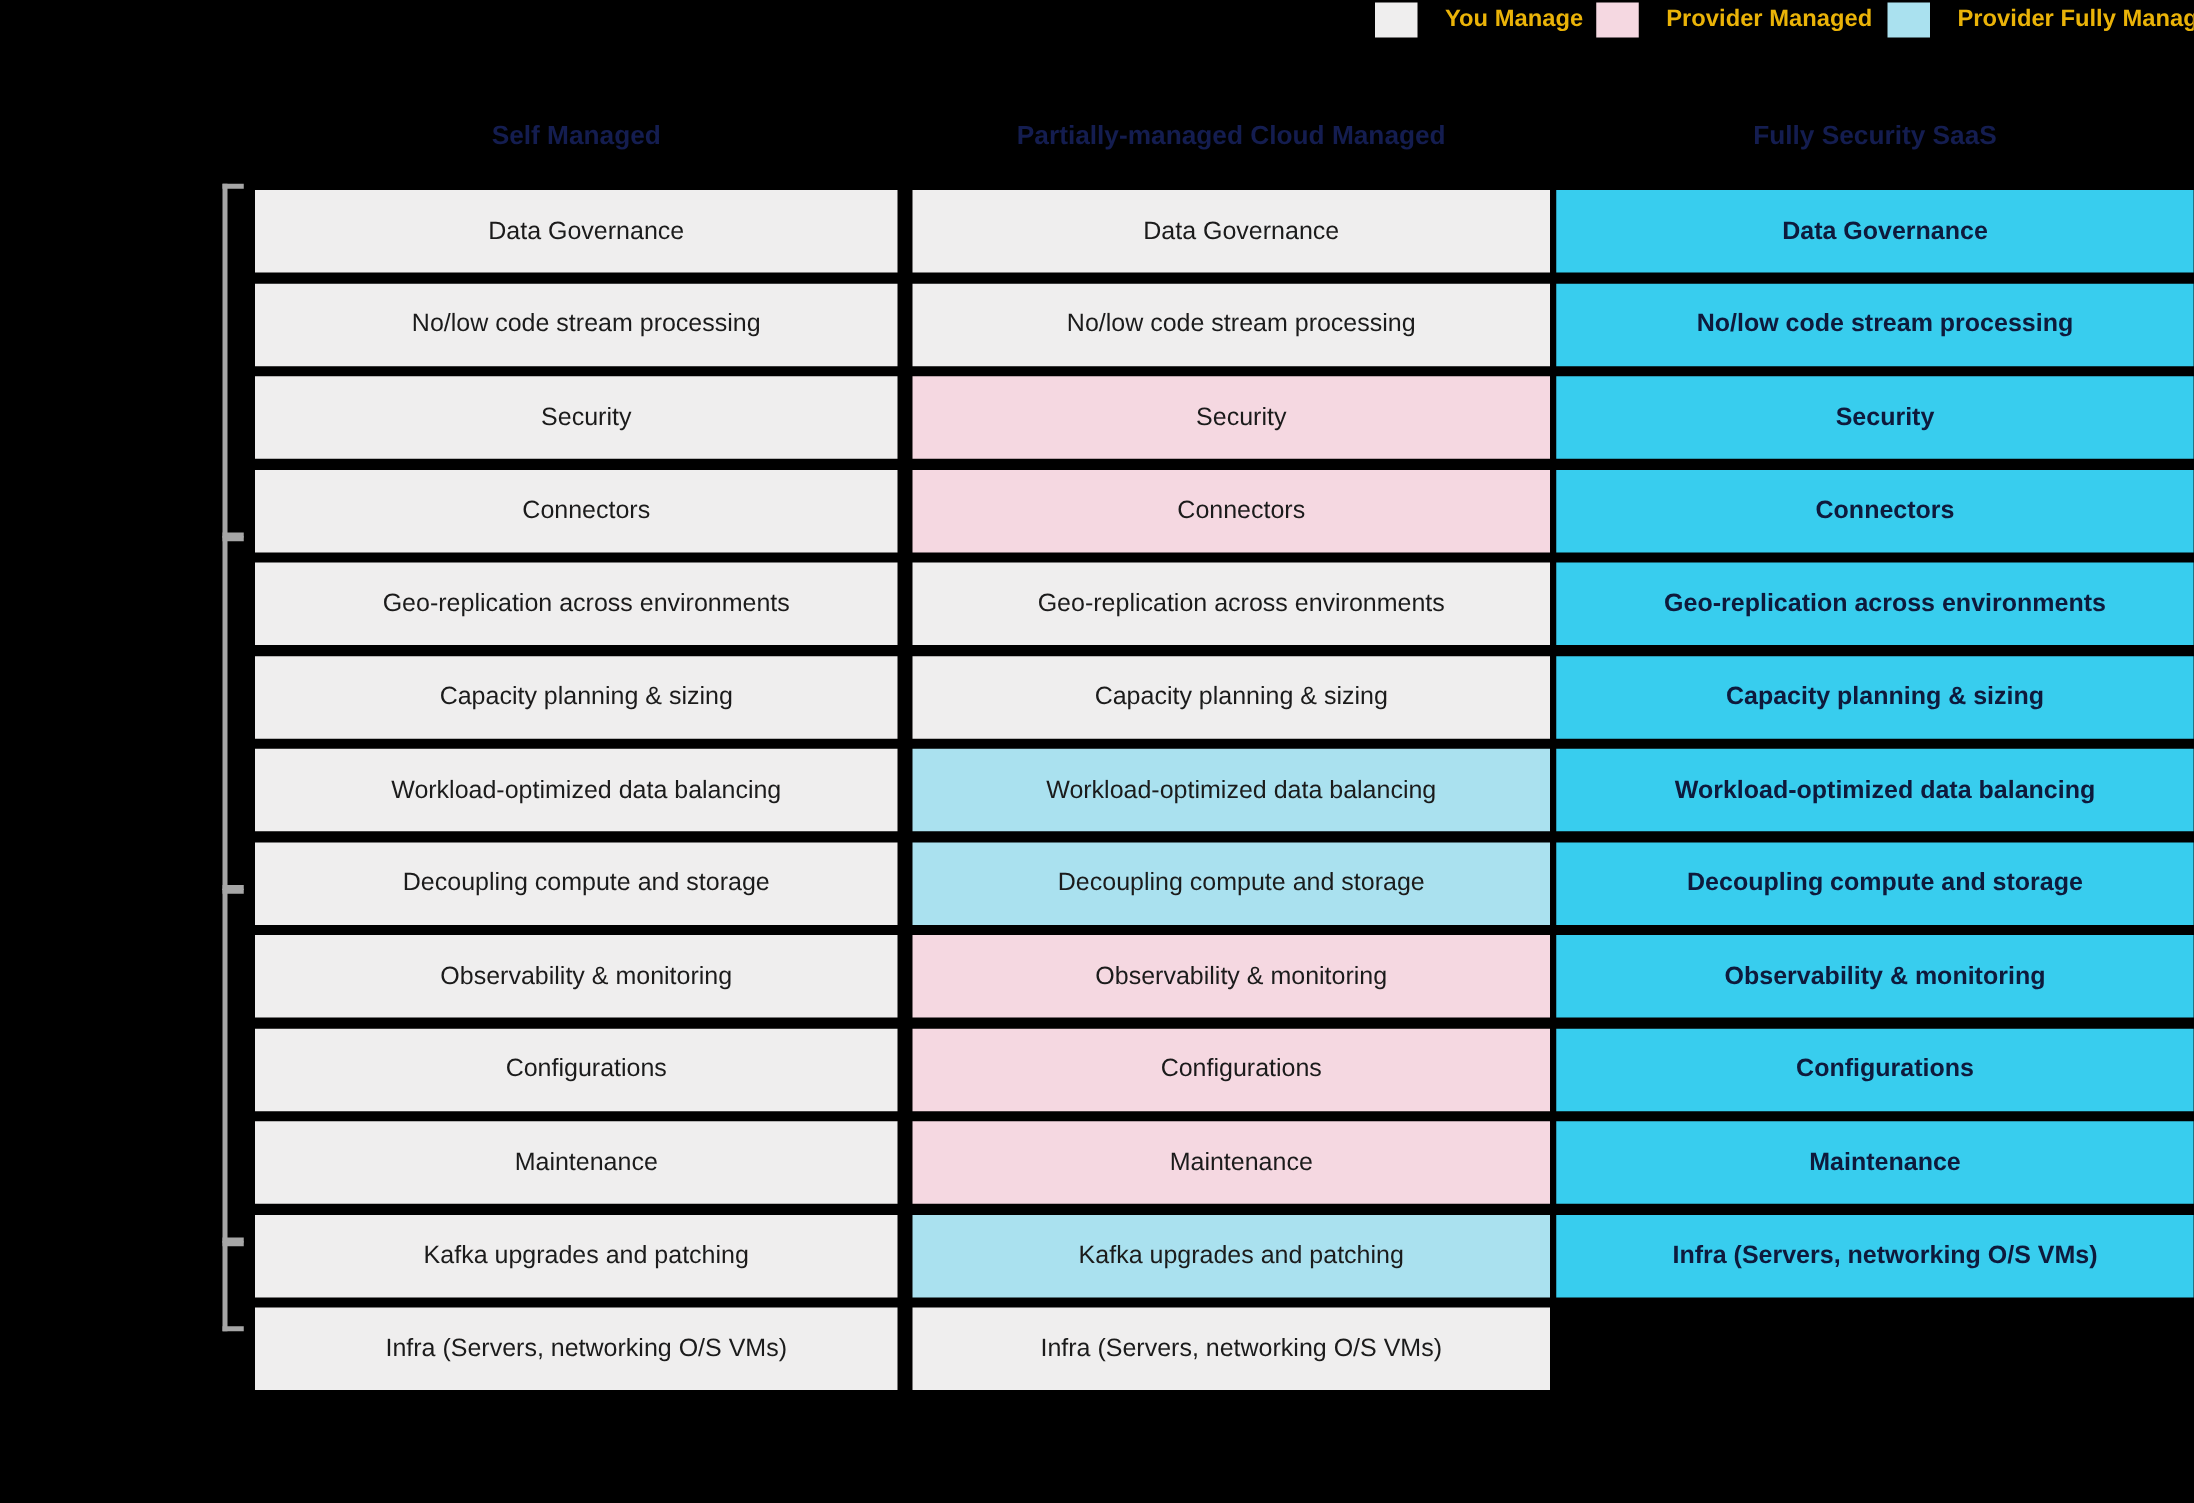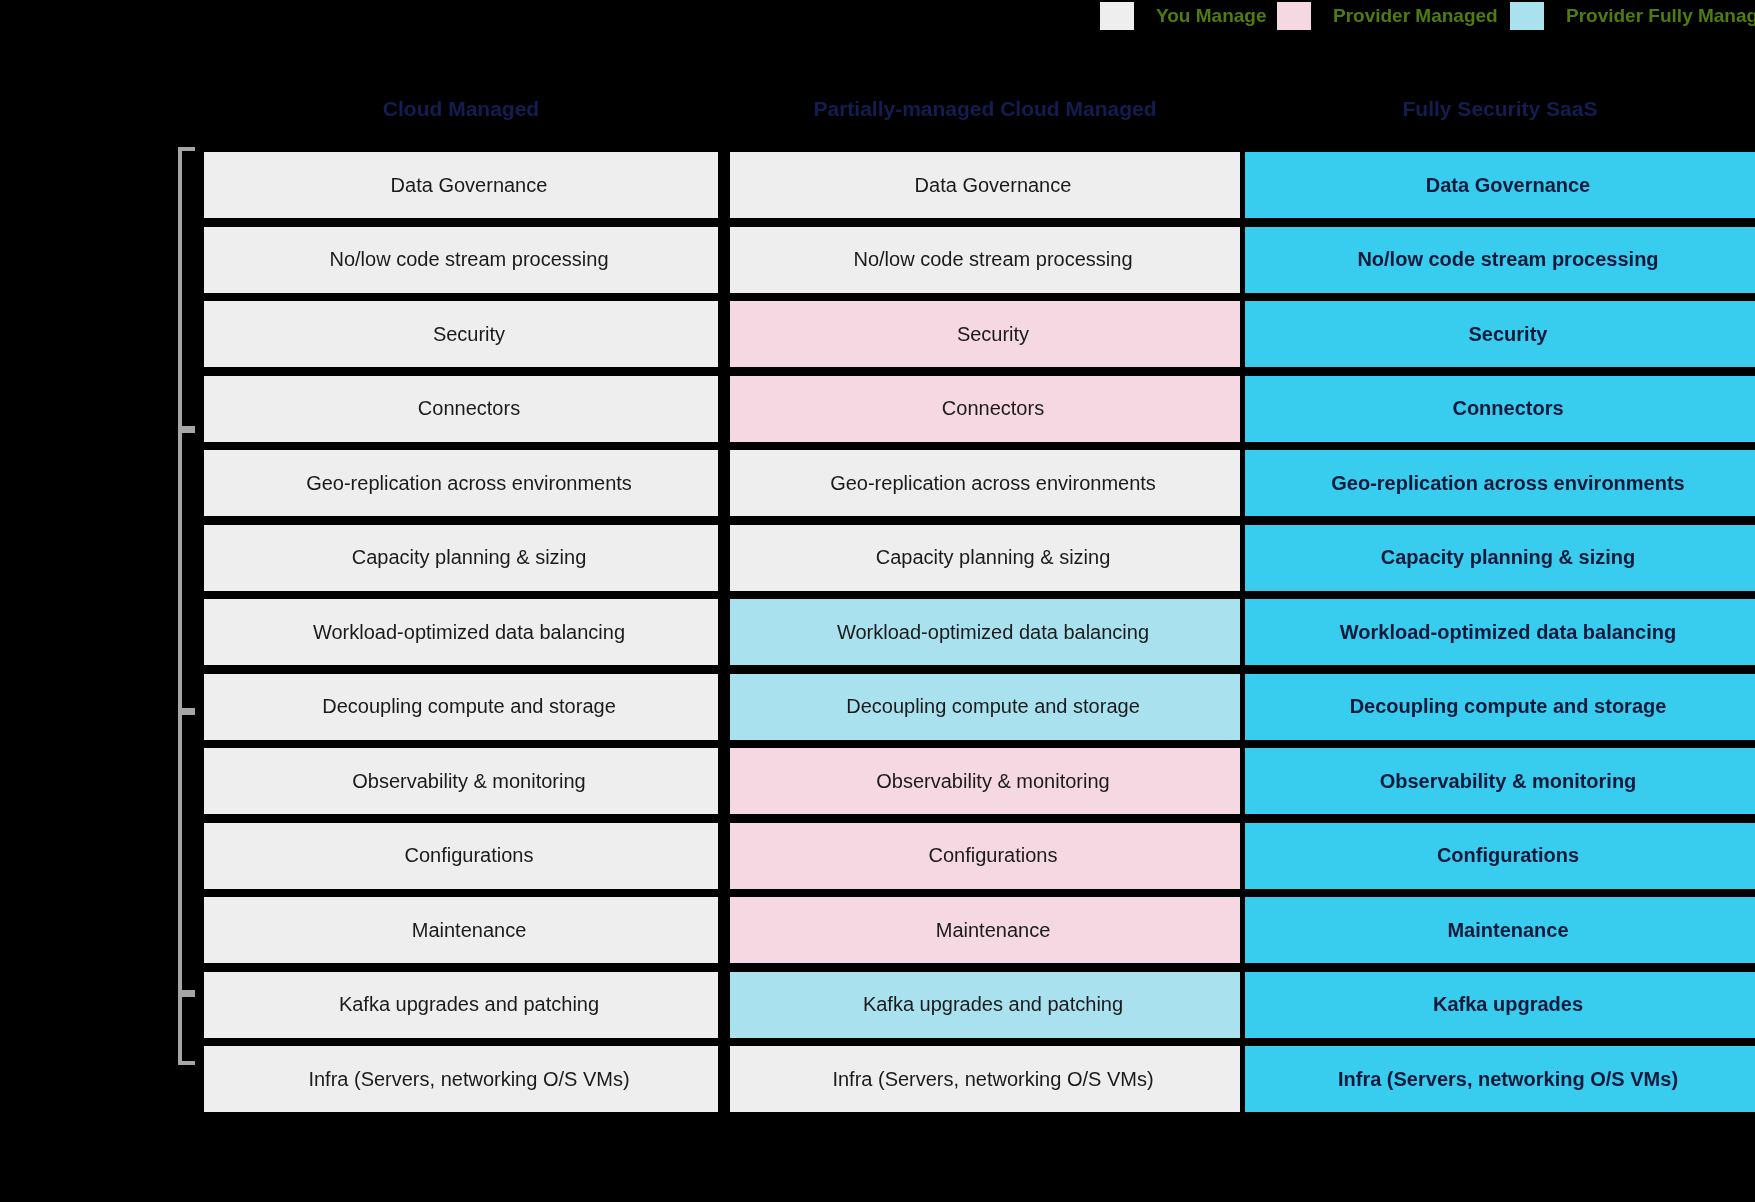--- a/index.html
+++ b/index.html
@@ -16,21 +16,21 @@
     position: absolute; top: 2px; height: 28px;
     display: flex; align-items: center;
   }
   #legend-item-1 { left: 1100px; }
   #legend-item-2 { left: 1277px; }
   #legend-item-3 { left: 1510px; }
   .legend-swatch { width: 34px; height: 28px; flex: 0 0 auto; }
   .legend-label {
     margin-left: 22px;
     font-size: 19px; font-weight: bold;
-    color: #4d7c0f; white-space: nowrap;
+    color: #eab308; white-space: nowrap;
   }
 
   
   .col-header {
     position: absolute; top: 95px; height: 28px;
     display: flex; align-items: center; justify-content: center;
     font-size: 21px; font-weight: bold; color: #141d50;
     white-space: nowrap;
   }
   #header-col1 { left: 204px; width: 514px; }
@@ -75,21 +75,21 @@
 </div>
 <div class="legend-item" id="legend-item-2">
   <span class="legend-swatch" style="background: rgb(245, 216, 225);"></span>
   <span class="legend-label">Provider Managed</span>
 </div>
 <div class="legend-item" id="legend-item-3">
   <span class="legend-swatch" style="background: rgb(170, 225, 239);"></span>
   <span class="legend-label">Provider Fully Managed</span>
 </div>
 
-<div class="col-header" id="header-col1">Cloud Managed</div>
+<div class="col-header" id="header-col1">Self Managed</div>
 <div class="col-header" id="header-col2">Partially-managed Cloud Managed</div>
 <div class="col-header" id="header-col3">Fully Security SaaS</div>
 
 <div class="bracket" id="bracket-1"></div>
 <div class="bracket" id="bracket-2"></div>
 <div class="bracket" id="bracket-3"></div>
 <div class="bracket" id="bracket-4"></div>
 
 <div class="grid-col" id="col1">
     <div class="cell c-gray" style="background: rgb(239, 238, 238);">Data Governance</div>
@@ -126,15 +126,14 @@
     <div class="cell c-cyan" style="background: rgb(56, 205, 238);">No/low code stream processing</div>
     <div class="cell c-cyan" style="background: rgb(56, 205, 238);">Security</div>
     <div class="cell c-cyan" style="background: rgb(56, 205, 238);">Connectors</div>
     <div class="cell c-cyan" style="background: rgb(56, 205, 238);">Geo-replication across environments</div>
     <div class="cell c-cyan" style="background: rgb(56, 205, 238);">Capacity planning &amp; sizing</div>
     <div class="cell c-cyan" style="background: rgb(56, 205, 238);">Workload-optimized data balancing</div>
     <div class="cell c-cyan" style="background: rgb(56, 205, 238);">Decoupling compute and storage</div>
     <div class="cell c-cyan" style="background: rgb(56, 205, 238);">Observability &amp; monitoring</div>
     <div class="cell c-cyan" style="background: rgb(56, 205, 238);">Configurations</div>
     <div class="cell c-cyan" style="background: rgb(56, 205, 238);">Maintenance</div>
-    <div class="cell c-cyan" style="background: rgb(56, 205, 238);">Kafka upgrades</div>
     <div class="cell c-cyan" style="background: rgb(56, 205, 238);">Infra (Servers, networking O/S VMs)</div>
   </div>
 
 </body></html>

